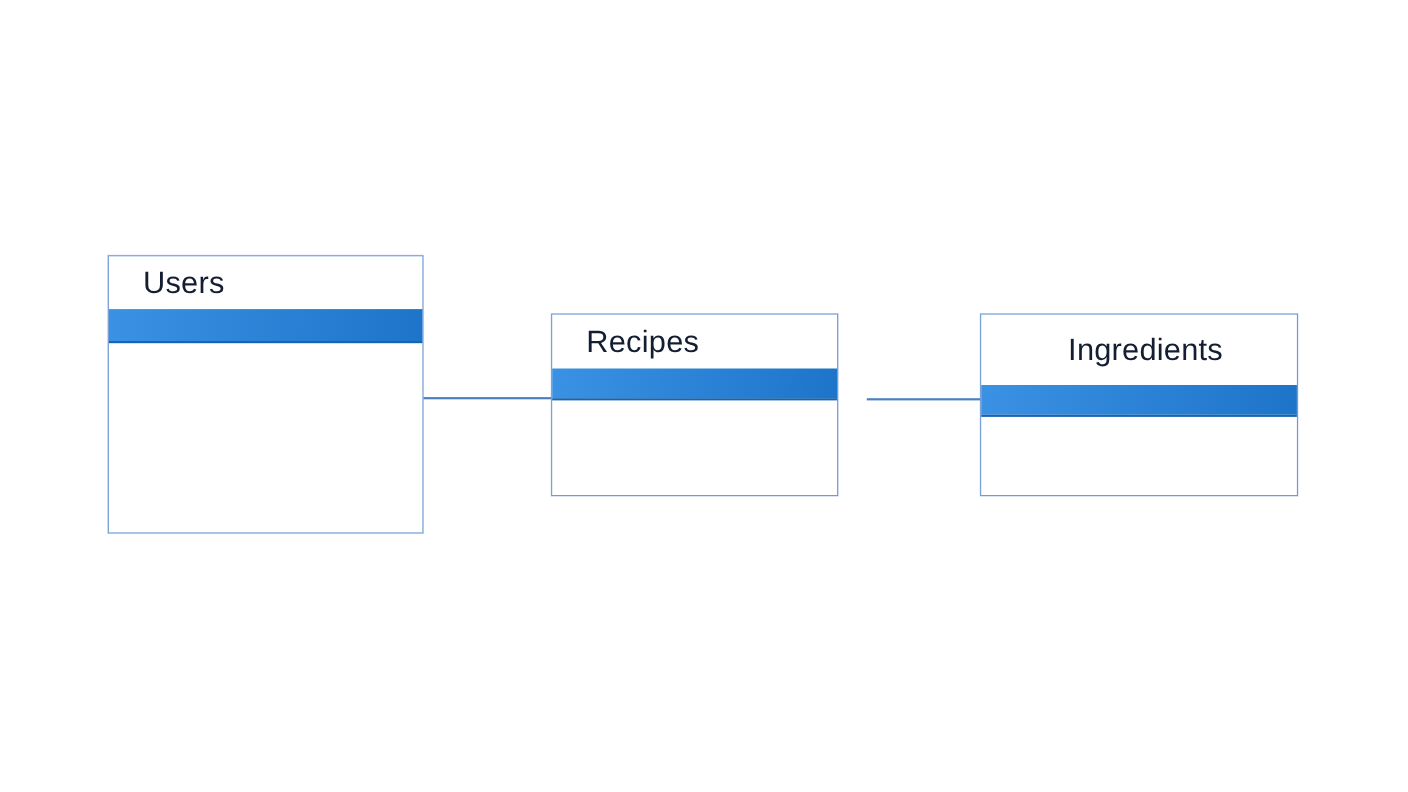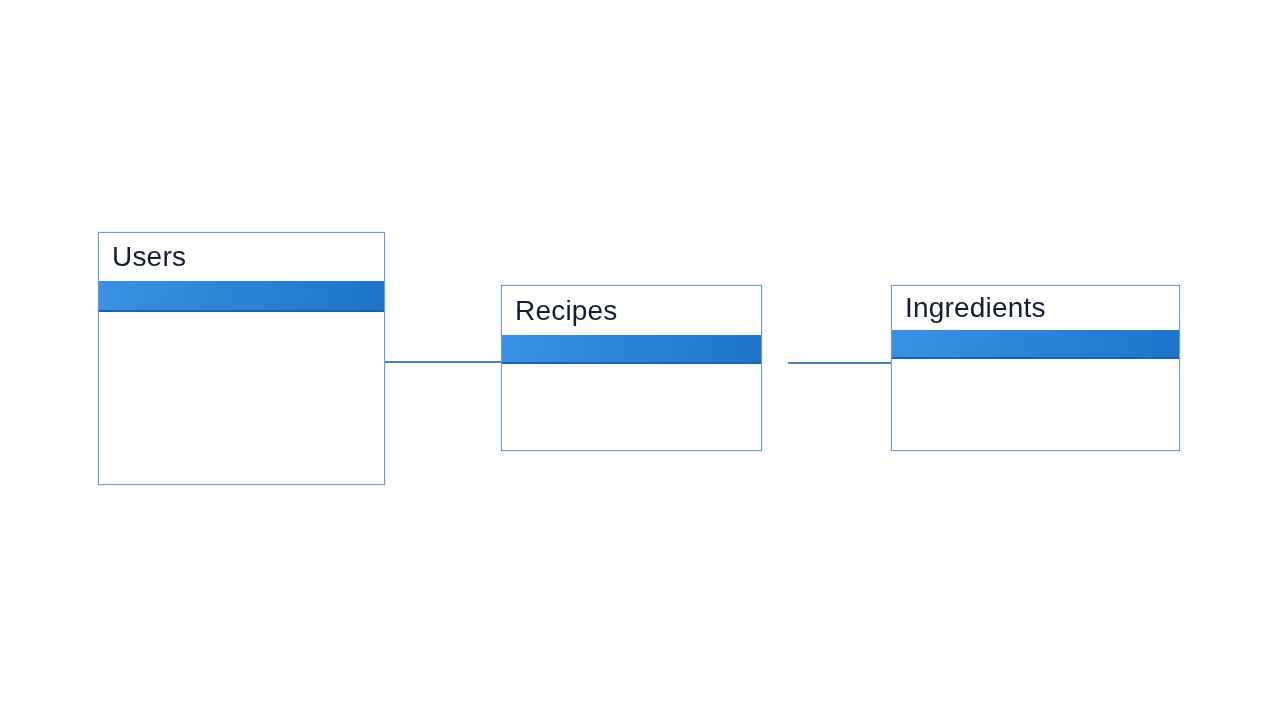--- a/index.html
+++ b/index.html
@@ -18,21 +18,21 @@
   .entity {
     position: absolute;
     box-sizing: border-box;
     background: #ffffff;
     border: 1.5px solid var(--box-border, #6f9ad2);
     box-shadow: 0 0 0 0.5px rgba(140, 170, 215, 0.35);
   }
   .entity-title {
     display: flex;
     align-items: center;
-    padding: 0 13px;
+    padding: 0 31px;
     color: var(--title, #141e33);
     font-size: 28px;
     line-height: 1;
     letter-spacing: 0.2px;
     white-space: nowrap;
     overflow: hidden;
   }
   .entity-bar {
     width: 100%;
     background: linear-gradient(97deg, var(--bar-start, #3b91e3) 0%, var(--bar-end, #1d74c9) 100%);
@@ -46,21 +46,21 @@
   
   #entity-users        { left: 98px;  top: 232px; width: 287px; height: 253px; }
   #entity-users .entity-title { height: 48px; }
   #entity-users .entity-bar   { height: 31px; }
 
   #entity-recipes      { left: 501px; top: 285px; width: 261px; height: 166px; }
   #entity-recipes .entity-title { height: 49px; }
   #entity-recipes .entity-bar   { height: 29px; }
 
   #entity-ingredients  { left: 891px; top: 285px; width: 289px; height: 166px; }
-  #entity-ingredients .entity-title { height: 44px; }
+  #entity-ingredients .entity-title { height: 64px; margin-left: 48px; }
   #entity-ingredients .entity-bar   { height: 29px; }
 
   .connector {
     position: absolute;
     height: 2px;
     background: var(--connector, #4d7fc0);
   }
   #connector-users-recipes       { left: 385px; top: 361px; width: 116px; }
   #connector-recipes-ingredients { left: 788px; top: 362px; width: 103px; }
 </style>

